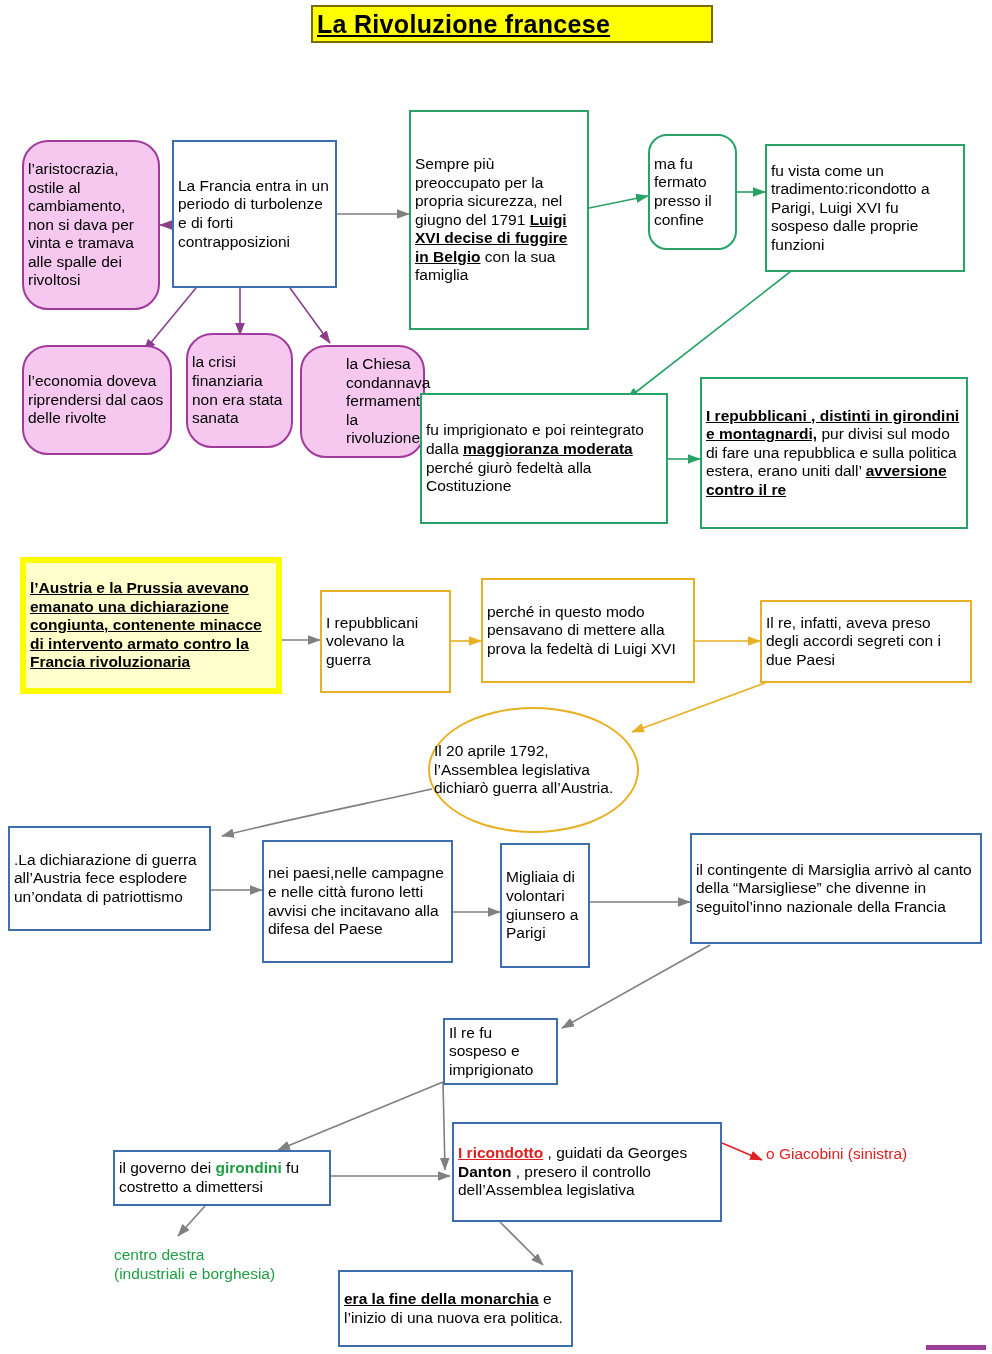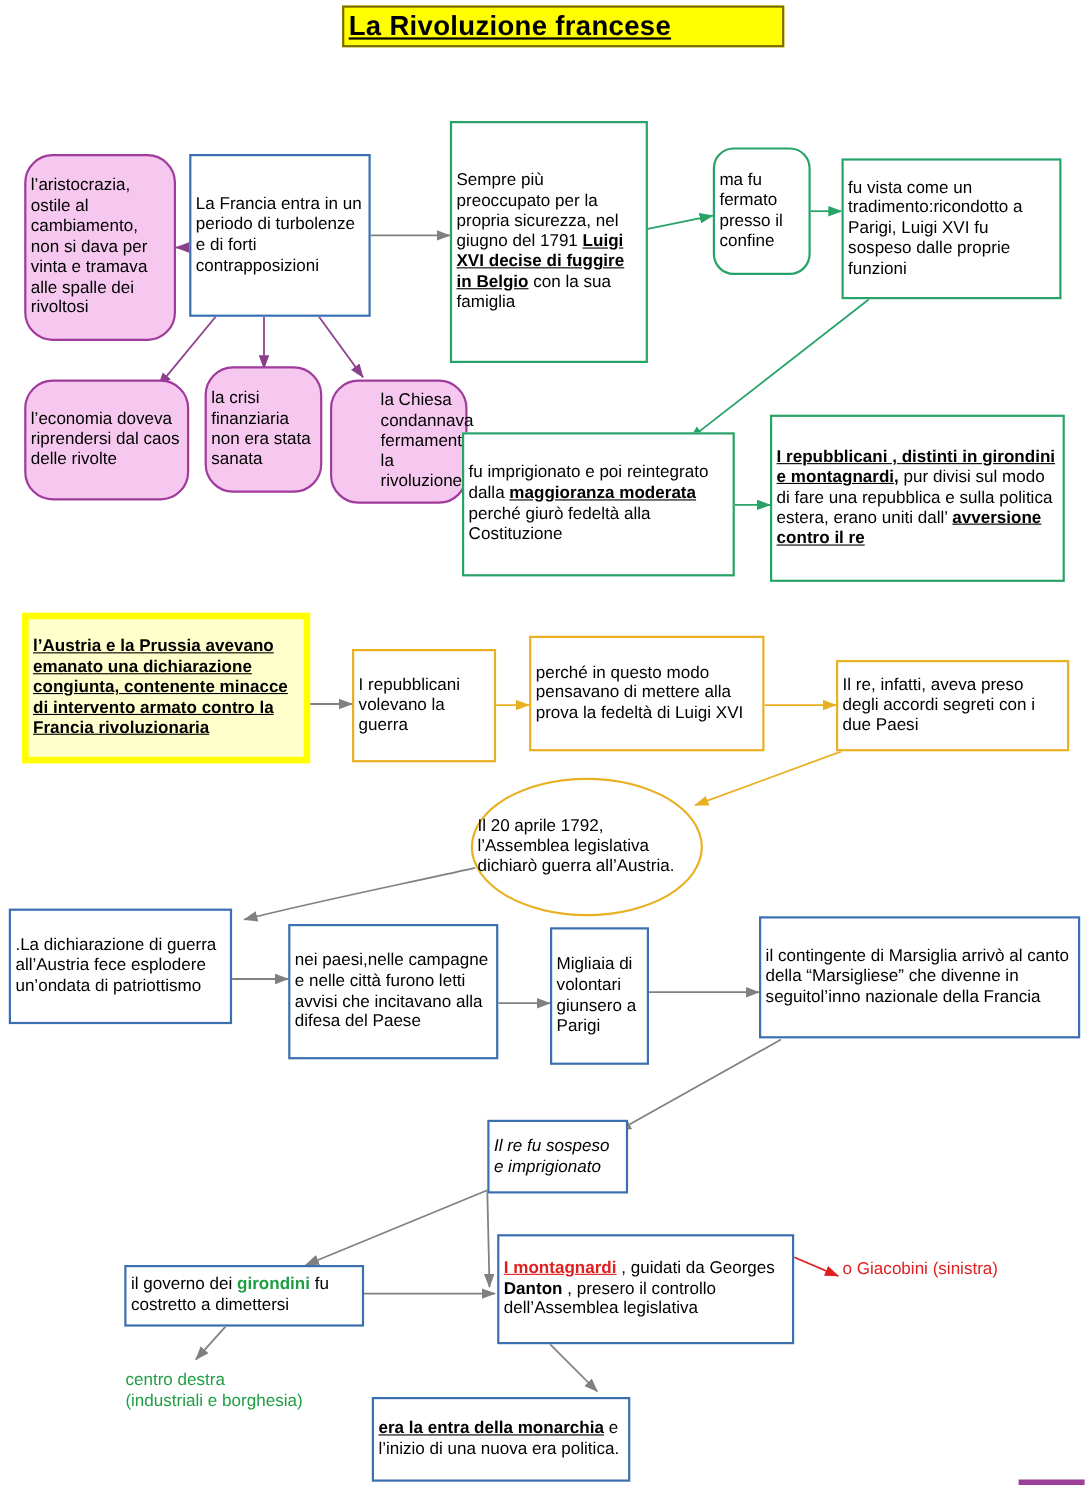--- a/index.html
+++ b/index.html
@@ -244,39 +244,39 @@
   </div>
 
   <div class="node blue" style="left:500px; top:843px; width:90px; height:125px;">
     <span class="txt">Migliaia di volontari giunsero a Parigi</span>
   </div>
 
   <div class="node blue" style="left:690px; top:833px; width:292px; height:111px;">
     <span class="txt">il contingente di Marsiglia arrivò al canto della “Marsigliese” che divenne in seguitol’inno nazionale della Francia</span>
   </div>
 
-  <div class="node blue" style="left:443px; top:1018px; width:128px; height:67px;font-style:italic;">
+  <div class="node blue" style="left:443px; top:1018px; width:115px; height:67px;">
     <span class="txt">Il re fu sospeso e imprigionato</span>
   </div>
 
   <div class="node blue" style="left:113px; top:1150px; width:218px; height:56px;">
     <span class="txt"><span>il governo dei </span><span class="gr">girondini</span><span> fu costretto a dimettersi</span></span>
   </div>
 
   <div class="node plain green-text" style="left:110px; top:1230px; width:170px; height:70px;">
     <span class="txt">centro destra (industriali e borghesia)</span>
   </div>
 
   <div class="node blue" style="left:452px; top:1122px; width:270px; height:100px;">
-    <span class="txt"><span class="rd">I montagnardi</span><span> , guidati da Georges </span><b class="nb">Danton</b><span> , presero il controllo dell’Assemblea legislativa</span></span>
+    <span class="txt"><span class="rd">I ricondotto</span><span> , guidati da Georges </span><b class="nb">Danton</b><span> , presero il controllo dell’Assemblea legislativa</span></span>
   </div>
 
   <div class="node plain red-text" style="left:762px; top:1126px; width:170px; height:56px;">
     <span class="txt">o Giacobini (sinistra)</span>
   </div>
 
   <div class="node blue" style="left:338px; top:1270px; width:235px; height:77px;">
-    <span class="txt"><b class="u">era la entra della monarchia</b><span> e l’inizio di una nuova era politica.</span></span>
+    <span class="txt"><b class="u">era la fine della monarchia</b><span> e l’inizio di una nuova era politica.</span></span>
   </div>
 
   <div class="purple-bar" style="left:926px; top:1345px; width:60px; height:5px;"></div>
 
 </div>
 
 </body></html>

